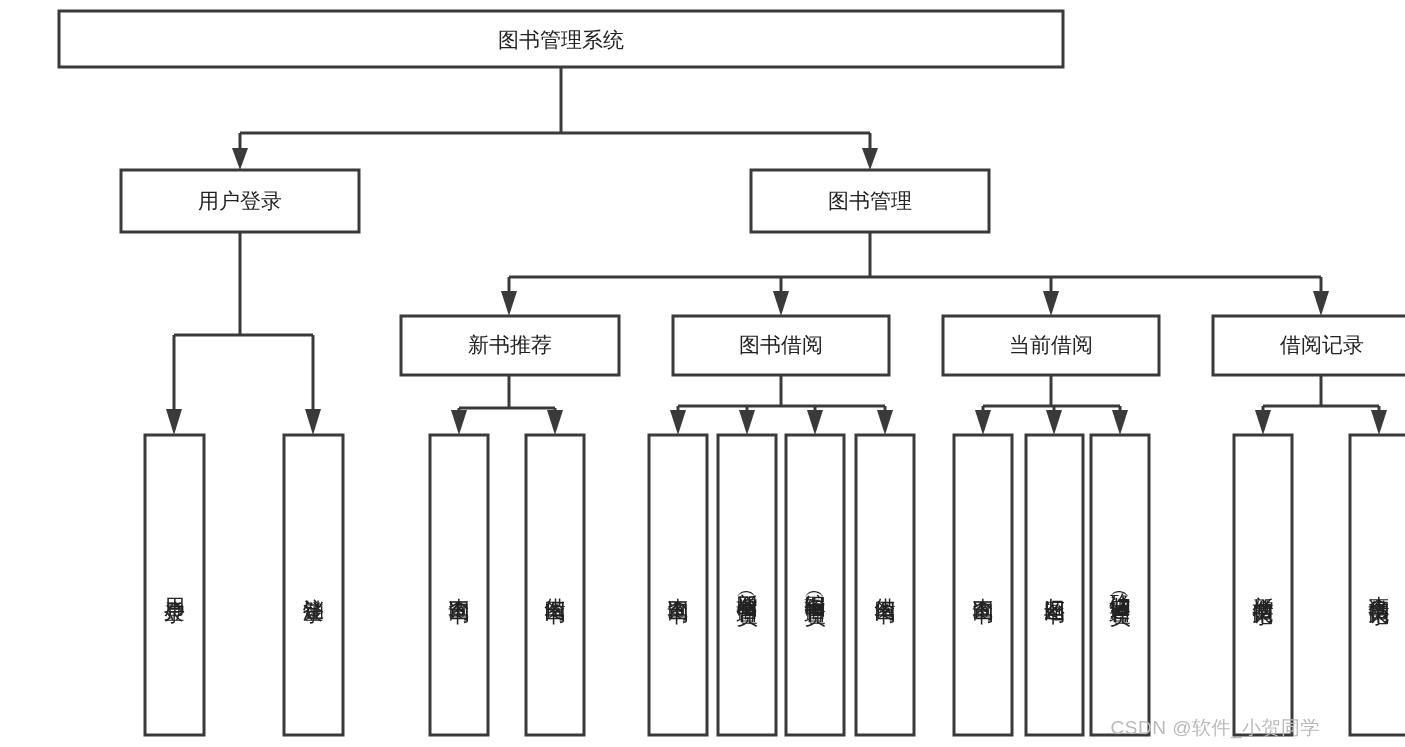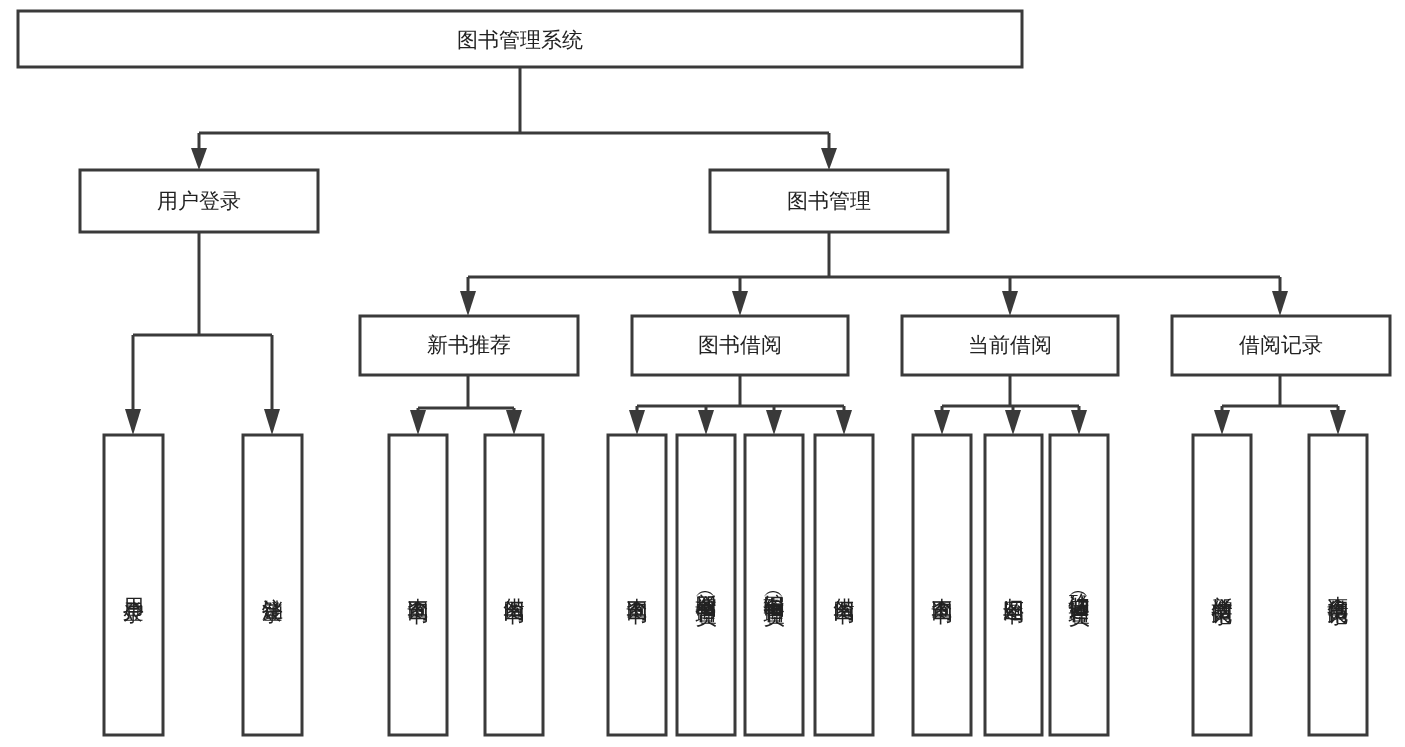--- a/index.html
+++ b/index.html
@@ -11,20 +11,21 @@
     width: 1405px;
     height: 747px;
     font-family: "Liberation Sans", "DejaVu Sans", sans-serif;
     overflow: hidden;
   }
   #diagram-root {
     position: relative;
     width: 1287px;
     height: 747px;
     background: #ffffff;
+    margin-left: 41px;
   }
   svg.canvas {
     position: absolute;
     left: 0;
     top: 0;
     width: 1405px;
     height: 747px;
   }
   .node-box {
     fill: #ffffff;
@@ -205,13 +206,14 @@
   <div class="vlabel-wrap" style="left:745px; top:435px; width:58px; height:300px;">编辑图书（管理员）</div>
   <div class="vlabel-wrap" style="left:815px; top:435px; width:58px; height:300px;">借阅图书</div>
 
   <div class="vlabel-wrap" style="left:913px; top:435px; width:58px; height:300px;">查询图书</div>
   <div class="vlabel-wrap" style="left:985px; top:435px; width:57px; height:300px;">归还图书</div>
   <div class="vlabel-wrap" style="left:1050px; top:435px; width:58px; height:300px;">确认归还（管理员）</div>
 
   <div class="vlabel-wrap" style="left:1193px; top:435px; width:58px; height:300px;">新增借阅记录</div>
   <div class="vlabel-wrap" style="left:1309px; top:435px; width:58px; height:300px;">查询借阅记录</div>
 
+  <div class="watermark">CSDN @软件_小贺同学</div>
 </div>
 
 </body></html>

